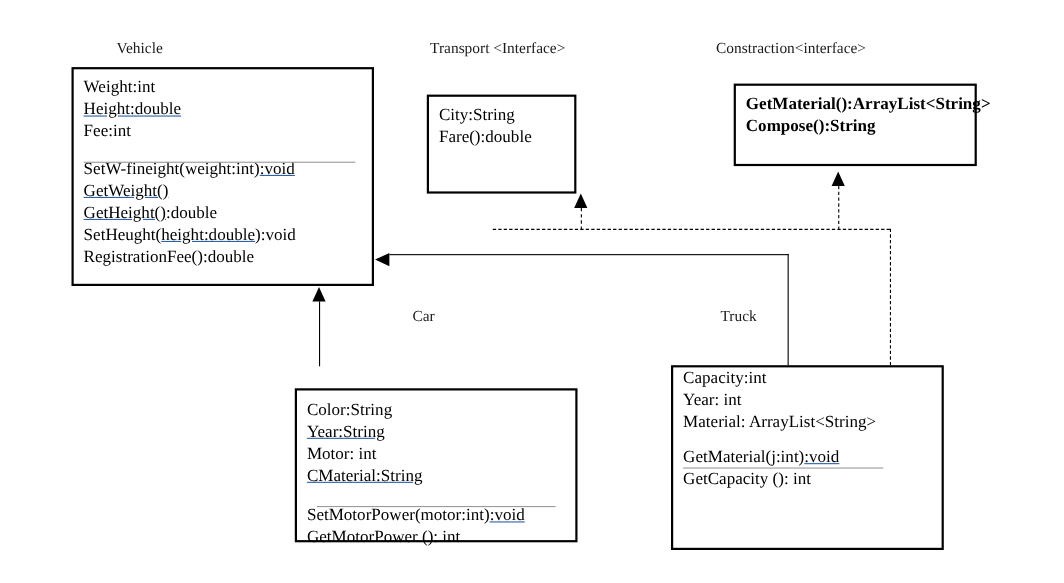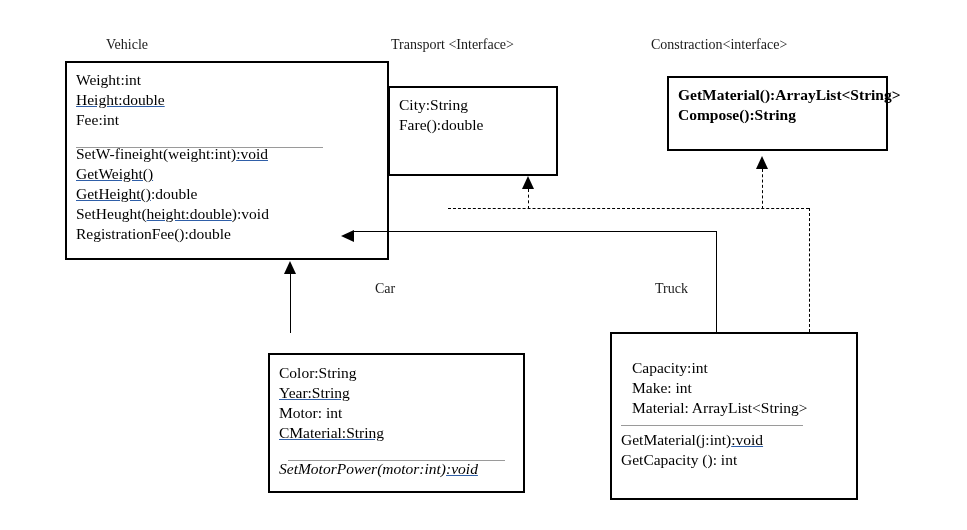--- a/index.html
+++ b/index.html
@@ -91,39 +91,39 @@
     border-right: 13px solid #000000;
   }
 </style>
 </head>
 <body>
 
 <div id="canvas">
 
   <div class="uml-title" style="left:106px; top:34px;">Vehicle</div>
 
-  <div class="uml-box" id="box-vehicle" style="left:65px; top:61px; width:324px; height:199px;">
+  <div class="uml-box" id="box-vehicle" style="left:65px; top:61px; width:275px; height:199px;">
     <div class="compartment" style="padding-top:7px;">
       <div class="member">Weight:int</div>
       <div class="member u">Height:double</div>
       <div class="member">Fee:int</div>
     </div>
     <div class="divider" style="left:9px; top:84px; width:247px;"></div>
     <div class="compartment" style="padding-top:14px;">
       <div class="member"><span>SetW-fineight(weight:int)</span><span class="tail-u">:void</span></div>
       <div class="member u"><span>GetWeight()</span></div>
       <div class="member"><span class="tail-u">GetHeight()</span><span>:double</span></div>
       <div class="member"><span>SetHeught(</span><span class="tail-u">height:double</span><span>):void</span></div>
       <div class="member"><span>RegistrationFee():double</span></div>
     </div>
   </div>
 
   <div class="uml-title" style="left:391px; top:34px;">Transport &lt;Interface&gt;</div>
 
-  <div class="uml-box" id="box-transport" style="left:388px; top:86px; width:170px; height:90px;">
+  <div class="uml-box" id="box-transport" style="left:388px; top:86px; width:136px; height:90px;">
     <div class="compartment" style="padding-top:7px;">
       <div class="member">City:String</div>
       <div class="member">Fare():double</div>
     </div>
   </div>
 
   <div class="uml-title" style="left:651px; top:34px;">Constraction&lt;interface&gt;</div>
 
   <div class="uml-box" id="box-constraction" style="left:667px; top:76px; width:221px; height:75px;font-weight:bold;">
     <div class="compartment" style="padding-top:7px;">
@@ -135,31 +135,32 @@
   <div class="uml-title" style="left:375px; top:278px;">Car</div>
 
   <div class="uml-box" id="box-car" style="left:268px; top:353px; width:257px; height:140px;">
     <div class="compartment" style="padding-top:8px;">
       <div class="member">Color:String</div>
       <div class="member u">Year:String</div>
       <div class="member">Motor: int</div>
       <div class="member u">CMaterial:String</div>
     </div>
     <div class="divider" style="left:18px; top:105px; width:217px;"></div>
-    <div class="compartment" style="padding-top:16px;font-style:italic;">
+    <div class="compartment" style="padding-top:16px;">
       <div class="member"><span>SetMotorPower(motor:int)</span><span class="tail-u">:void</span></div>
+      <div class="member"><span>GetMotorPower (): int</span></div>
     </div>
   </div>
 
   <div class="uml-title" style="left:655px; top:278px;">Truck</div>
 
   <div class="uml-box" id="box-truck" style="left:610px; top:332px; width:248px; height:168px;">
-    <div class="compartment" style="padding-top:24px;margin-left:11px;">
+    <div class="compartment" style="padding-top:0;">
       <div class="member">Capacity:int</div>
-      <div class="member">Make: int</div>
+      <div class="member">Year: int</div>
       <div class="member">Material: ArrayList&lt;String&gt;</div>
     </div>
     <div class="divider" style="left:9px; top:91px; width:182px;"></div>
     <div class="compartment" style="padding-top:12px;">
       <div class="member"><span>GetMaterial(j:int)</span><span class="tail-u">:void</span></div>
       <div class="member"><span>GetCapacity (): int</span></div>
     </div>
   </div>
 
   <div class="seg seg-v" style="left:290px; top:274px; height:59px;"></div>

